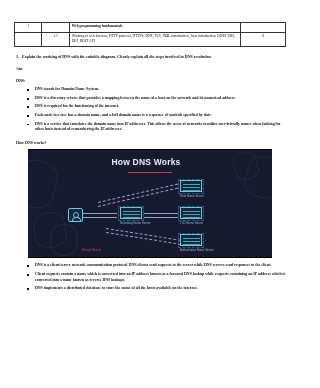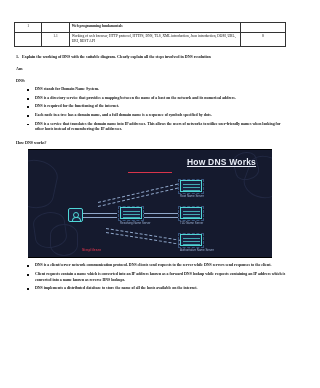--- a/index.html
+++ b/index.html
@@ -116,29 +116,28 @@
     opacity: .85;
   }
   .hex-a { left: -14px; top: 10px;  width: 40px; height: 46px; border-radius: 50%/30%; transform: rotate(12deg); }
   .hex-b { left: 6px;   top: 62px;  width: 30px; height: 34px; border-radius: 50%/30%; transform: rotate(-8deg); }
   .hex-c { left: 22px;  top: 74px;  width: 26px; height: 30px; border-radius: 50%/34%; }
   .hex-d { right: -10px; top: 6px;  width: 34px; height: 40px; border-radius: 50%/30%; transform: rotate(20deg); }
   .hex-e { right: 14px; top: 2px;   width: 22px; height: 26px; border-radius: 50%/30%; transform: rotate(-14deg); }
 
   .diagram-title {
     position: absolute;
-    left: 0; right: 16px;
+    left: 0; right: 8px;
     top: 7px;
-    text-align: right;
+    text-align: center;
     color: #e9edf7;
     font-family: "Liberation Sans", sans-serif;
     font-size: 8.5px;
     font-weight: bold;
     letter-spacing: 0.2px;
-    text-decoration: underline;
   }
   .title-rule {
     position: absolute;
     left: 50%;
     transform: translateX(-50%);
     top: 22px;
     width: 44px;
     height: 1.1px;
     background: #d8344a;
   }

